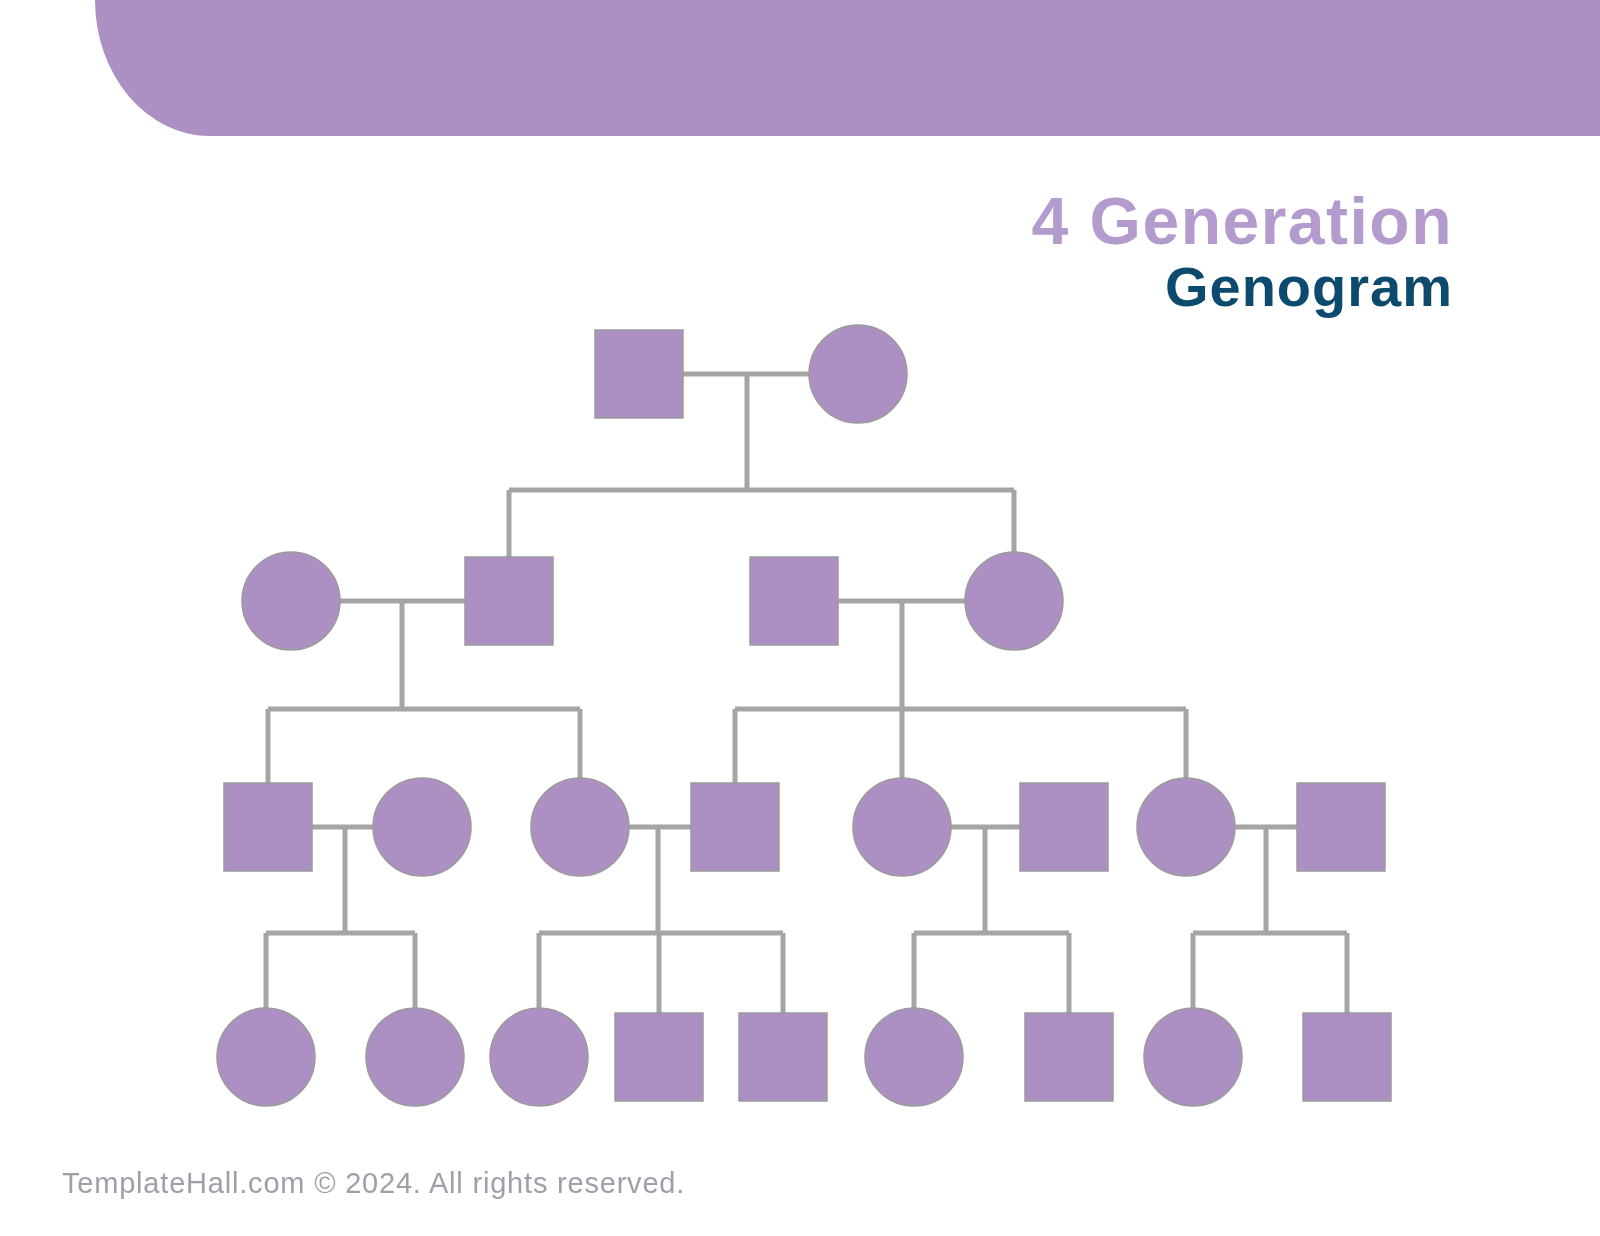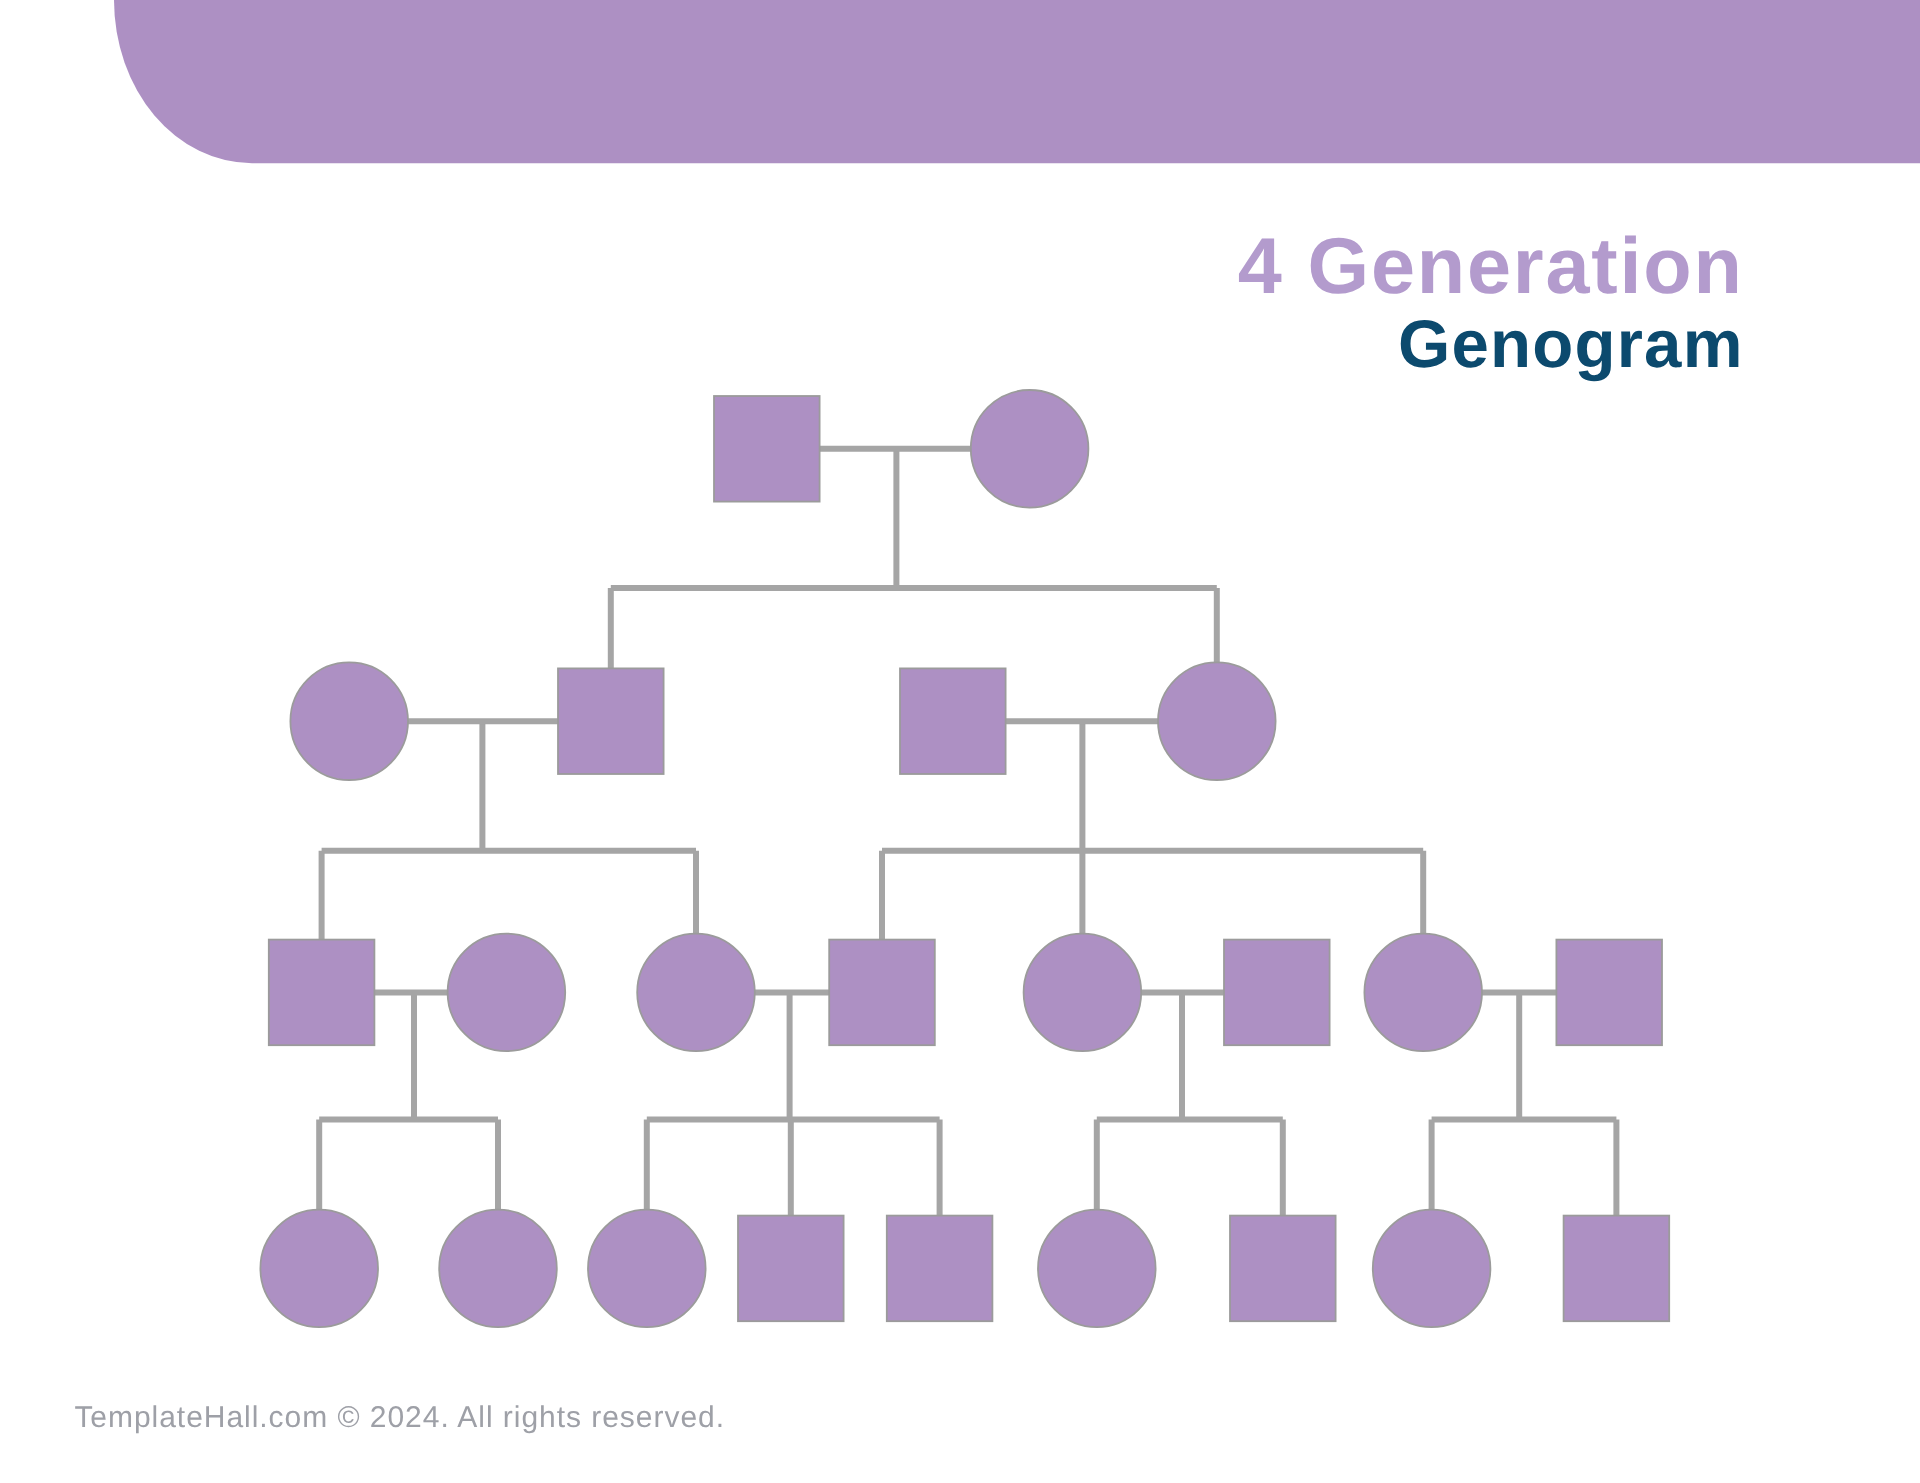--- a/index.html
+++ b/index.html
@@ -33,21 +33,21 @@
     letter-spacing:1px;
   }
   .genogram-svg{
     position:absolute;
     left:0;top:0;
   }
   .footer{
     position:absolute;
     left:62px;
     top:1167px;
-    font-size:25px;
+    font-size:29px;
     letter-spacing:0.8px;
   }
 </style>
 </head>
 <body>
 
 <div class="page" style="background: rgb(255, 255, 255);">
 
   <div class="header-bar" style="background: rgb(173, 144, 195);"></div>
 

